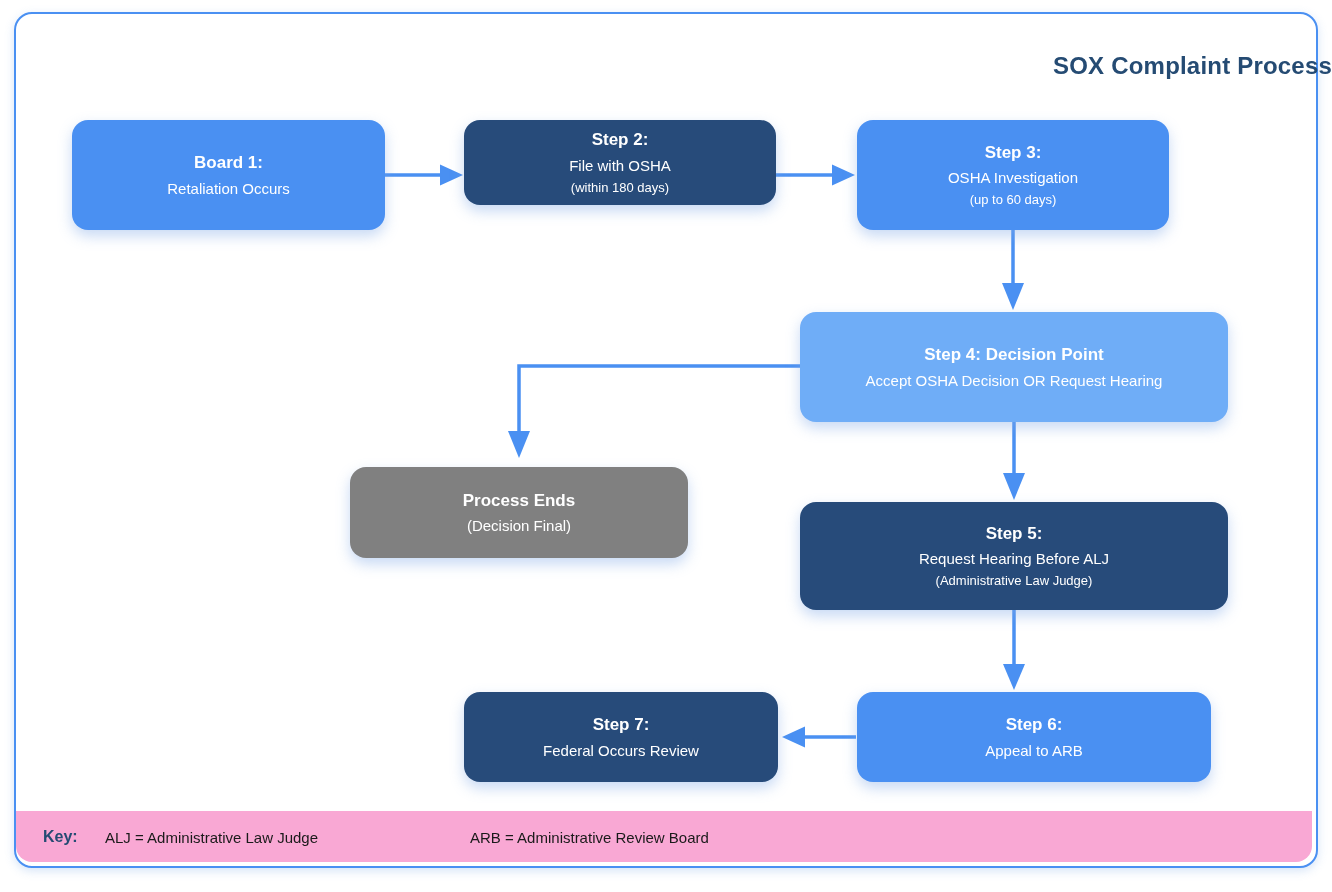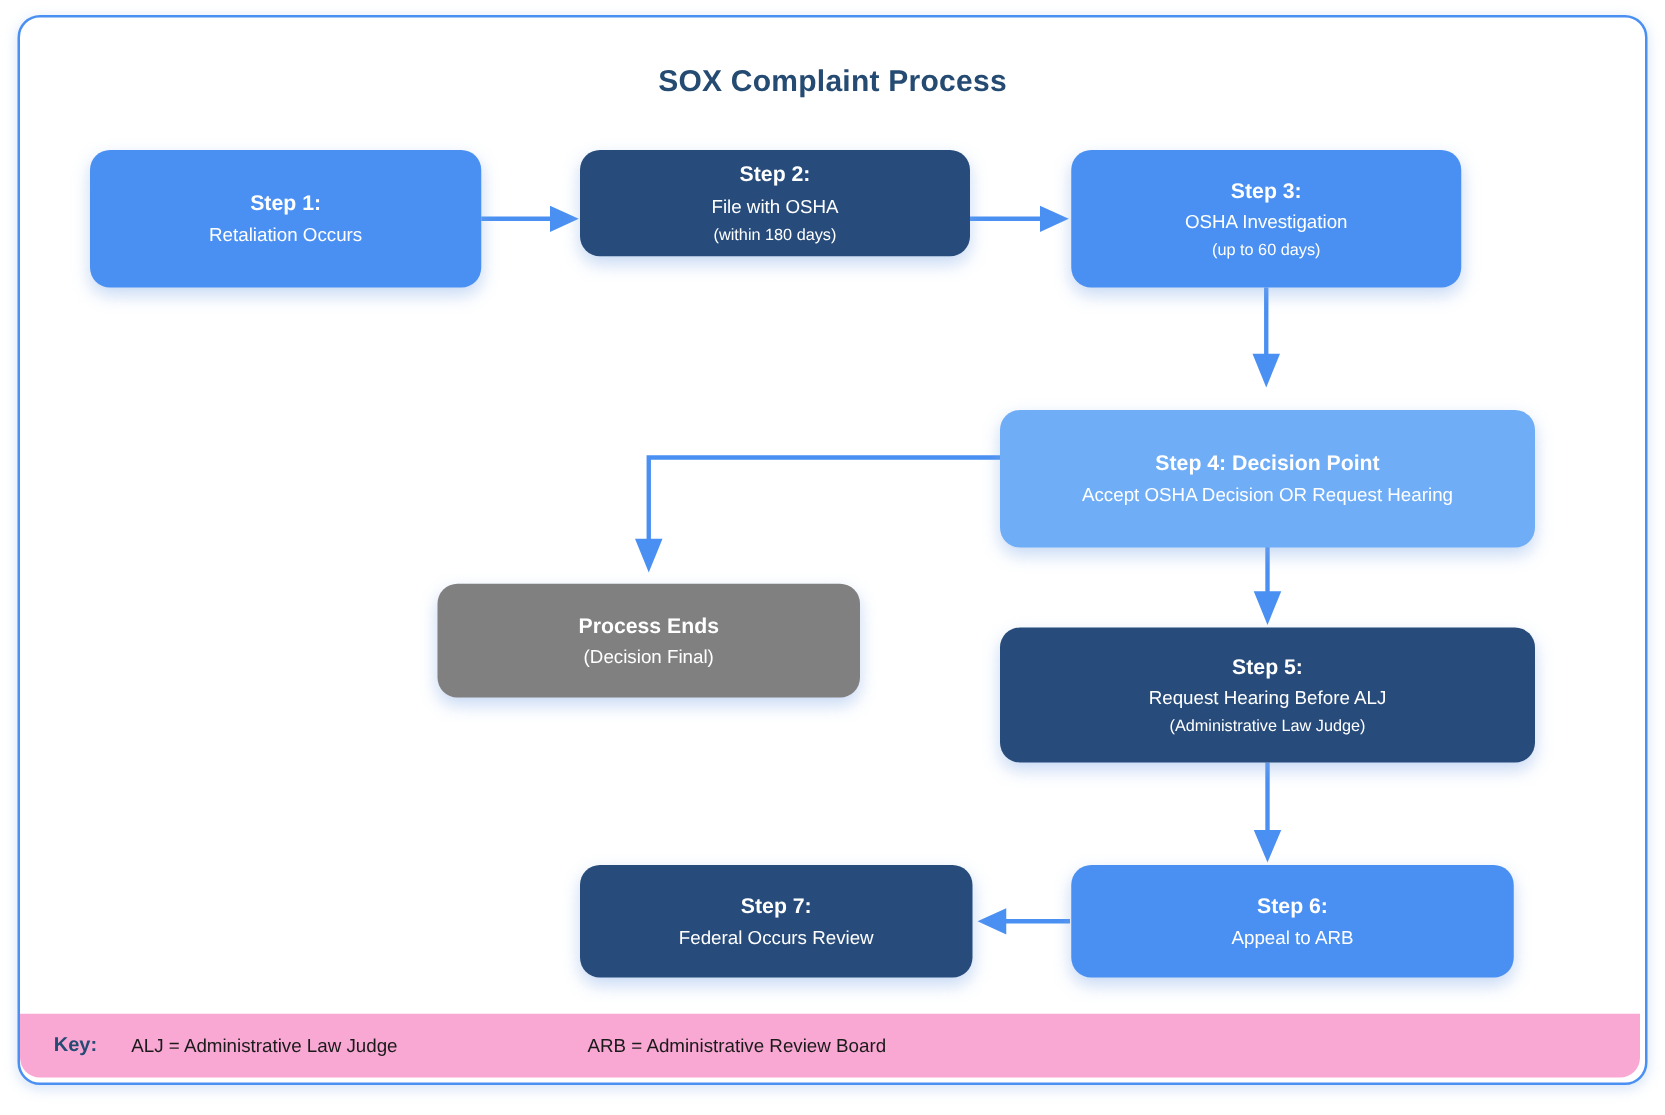--- a/index.html
+++ b/index.html
@@ -6,39 +6,39 @@
   body{
     width:1332px;height:892px;position:relative;background:#ffffff;
     font-family:"Liberation Sans", sans-serif;overflow:hidden;
   }
   .frame{
     position:absolute;left:14px;top:12px;width:1300px;height:852px;
     border:2px solid #4a90f2;border-radius:18px;background:#ffffff;
     box-shadow:0 3px 10px rgba(120,165,230,0.30);
   }
   .diagram-title{
-    position:absolute;left:0;top:52px;width:1332px;text-align:center;
+    position:absolute;left:0;top:52px;width:1332px;text-align:right;
     font-size:24px;font-weight:bold;color:#254b73;letter-spacing:0.2px;
   }
   .node{
     position:absolute;border-radius:16px;color:#ffffff;text-align:center;
     display:flex;flex-direction:column;align-items:center;justify-content:center;
     gap:6px;box-shadow:0 6px 14px rgba(130,170,230,0.45);
   }
   .node.blue{background:#4a90f2;}
   .node.navy{background:#274b7a;}
   .node.lightblue{background:#6fadf7;}
   .node.gray{background:#808080;}
   .node-title{font-size:17px;font-weight:bold;line-height:1.25;}
   .node-sub{font-size:15px;line-height:1.2;}
   .node-note{font-size:13px;line-height:1.15;}
   #step1{left:72px;top:120px;width:313px;height:110px;}
   #step2{left:464px;top:120px;width:312px;height:85px;}
   #step3{left:857px;top:120px;width:312px;height:110px;}
-  #step4{left:800px;top:328px;width:428px;height:110px;}
+  #step4{left:800px;top:312px;width:428px;height:110px;}
   #process-ends{left:350px;top:467px;width:338px;height:91px;}
   #step5{left:800px;top:502px;width:428px;height:108px;}
   #step6{left:857px;top:692px;width:354px;height:90px;}
   #step7{left:464px;top:692px;width:314px;height:90px;justify-content:center;}
   .connectors{
     position:absolute;left:0;top:0;width:1332px;height:892px;pointer-events:none;
   }
   .footer-key{
     position:absolute;left:16px;top:811px;width:1296px;height:51px;
     background:#f9a8d4;border-radius:0 0 16px 16px;
@@ -91,21 +91,21 @@
     </g>
 
     <g>
       <line x1="856" y1="737" x2="804" y2="737"></line>
       <polygon points="805,726.5 805,747.5 782,737" stroke="none"></polygon>
     </g>
   </g>
 </svg>
 
 <div id="step1" class="node blue">
-  <div class="node-title">Step 1:</div>
+  <div class="node-title">Board 1:</div>
   <div class="node-sub">Retaliation Occurs</div>
 </div>
 
 <div id="step2" class="node navy">
   <div class="node-title">Step 2:</div>
   <div class="node-sub">File with OSHA</div>
   <div class="node-note">(within 180 days)</div>
 </div>
 
 <div id="step3" class="node blue">

